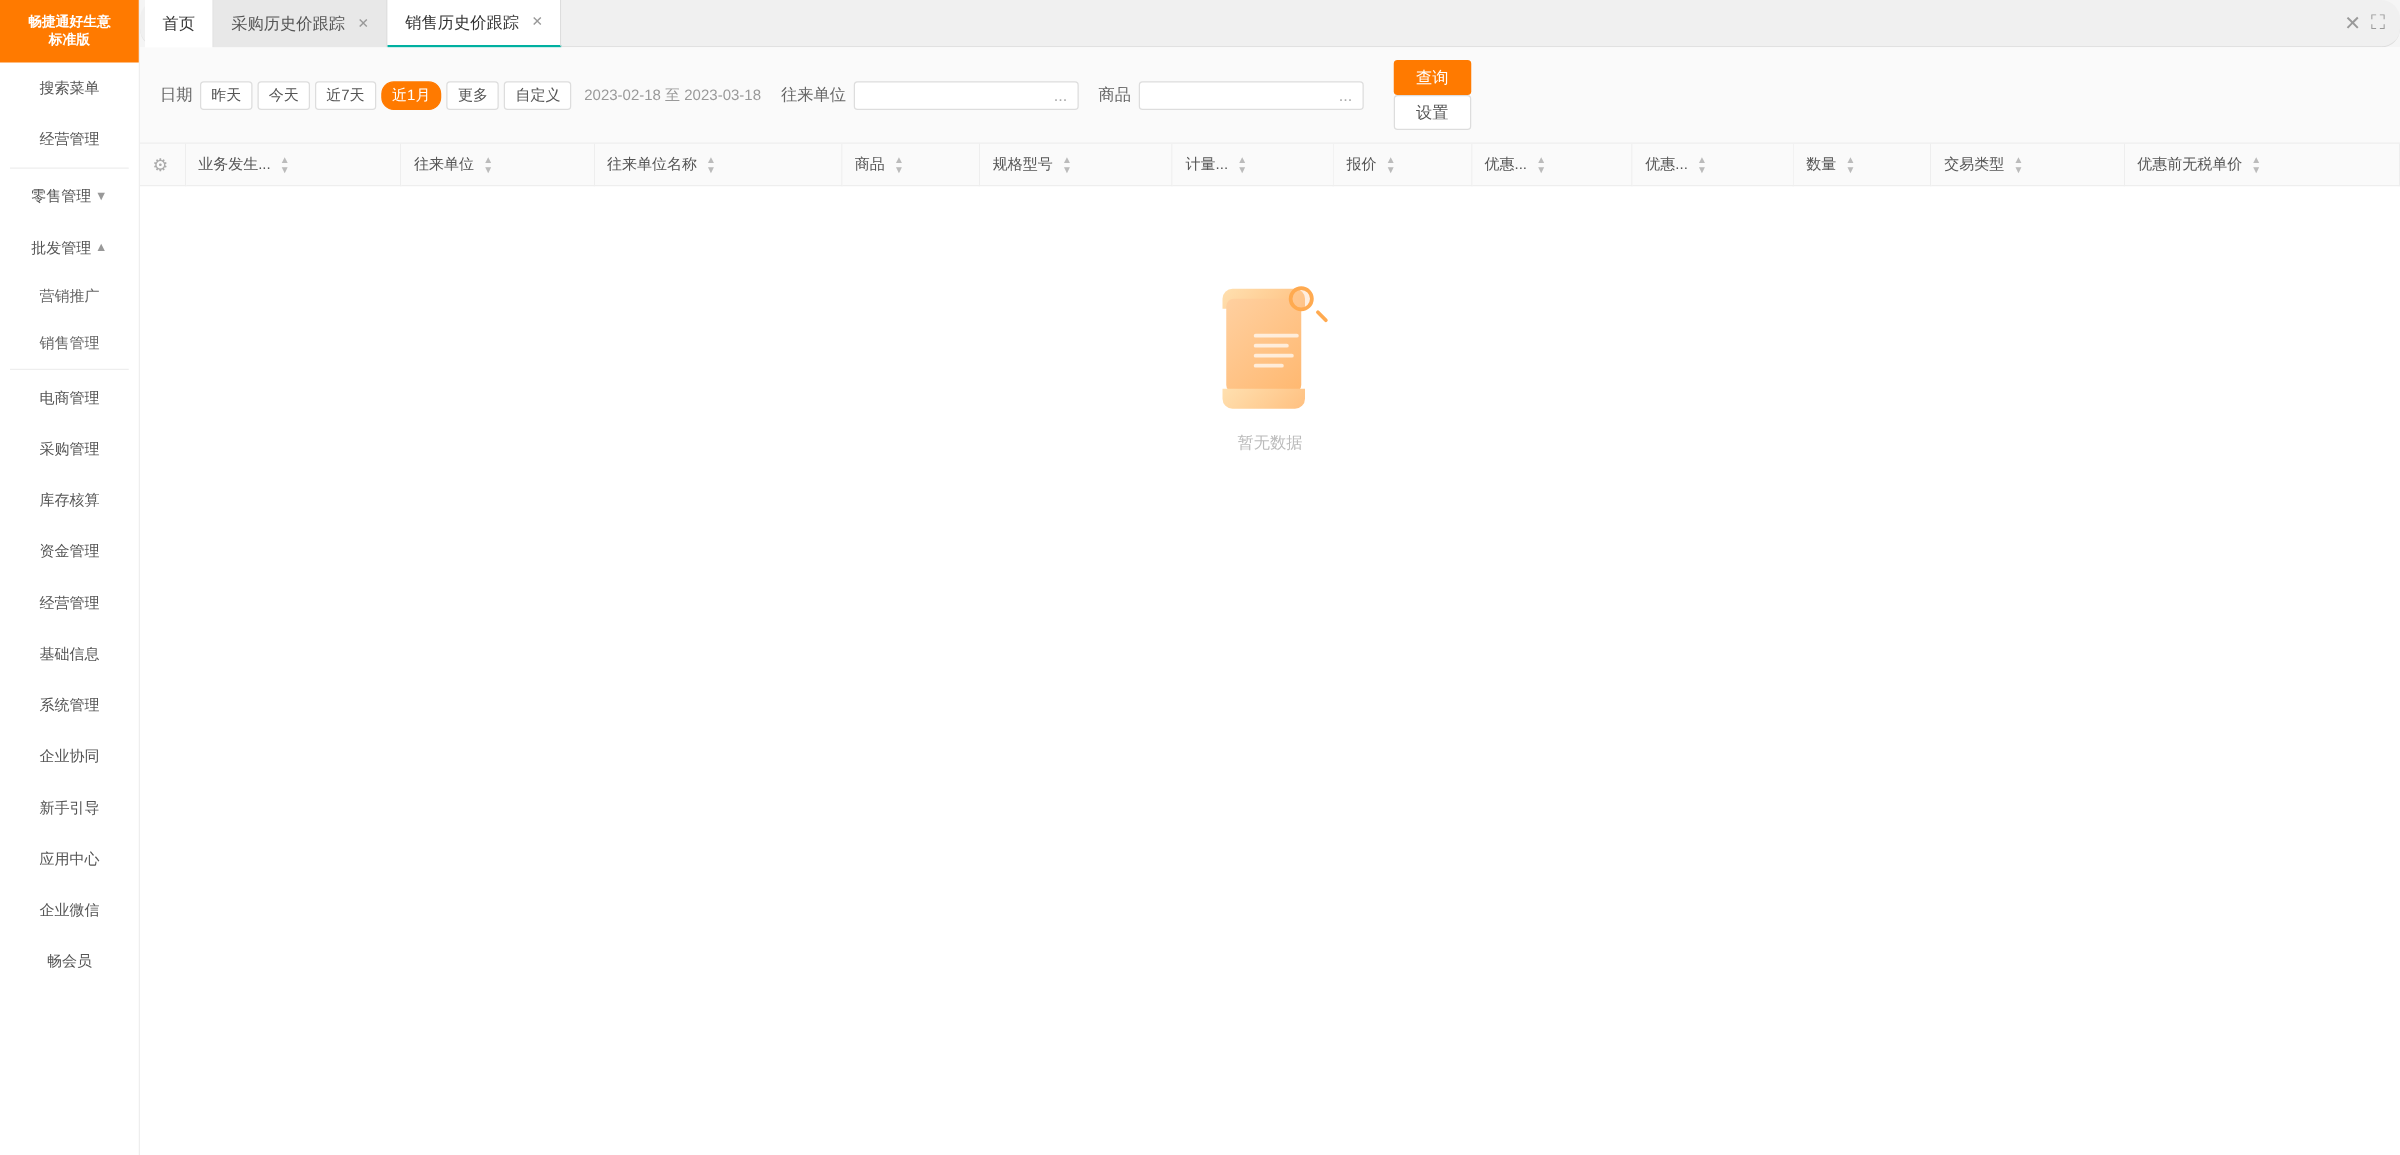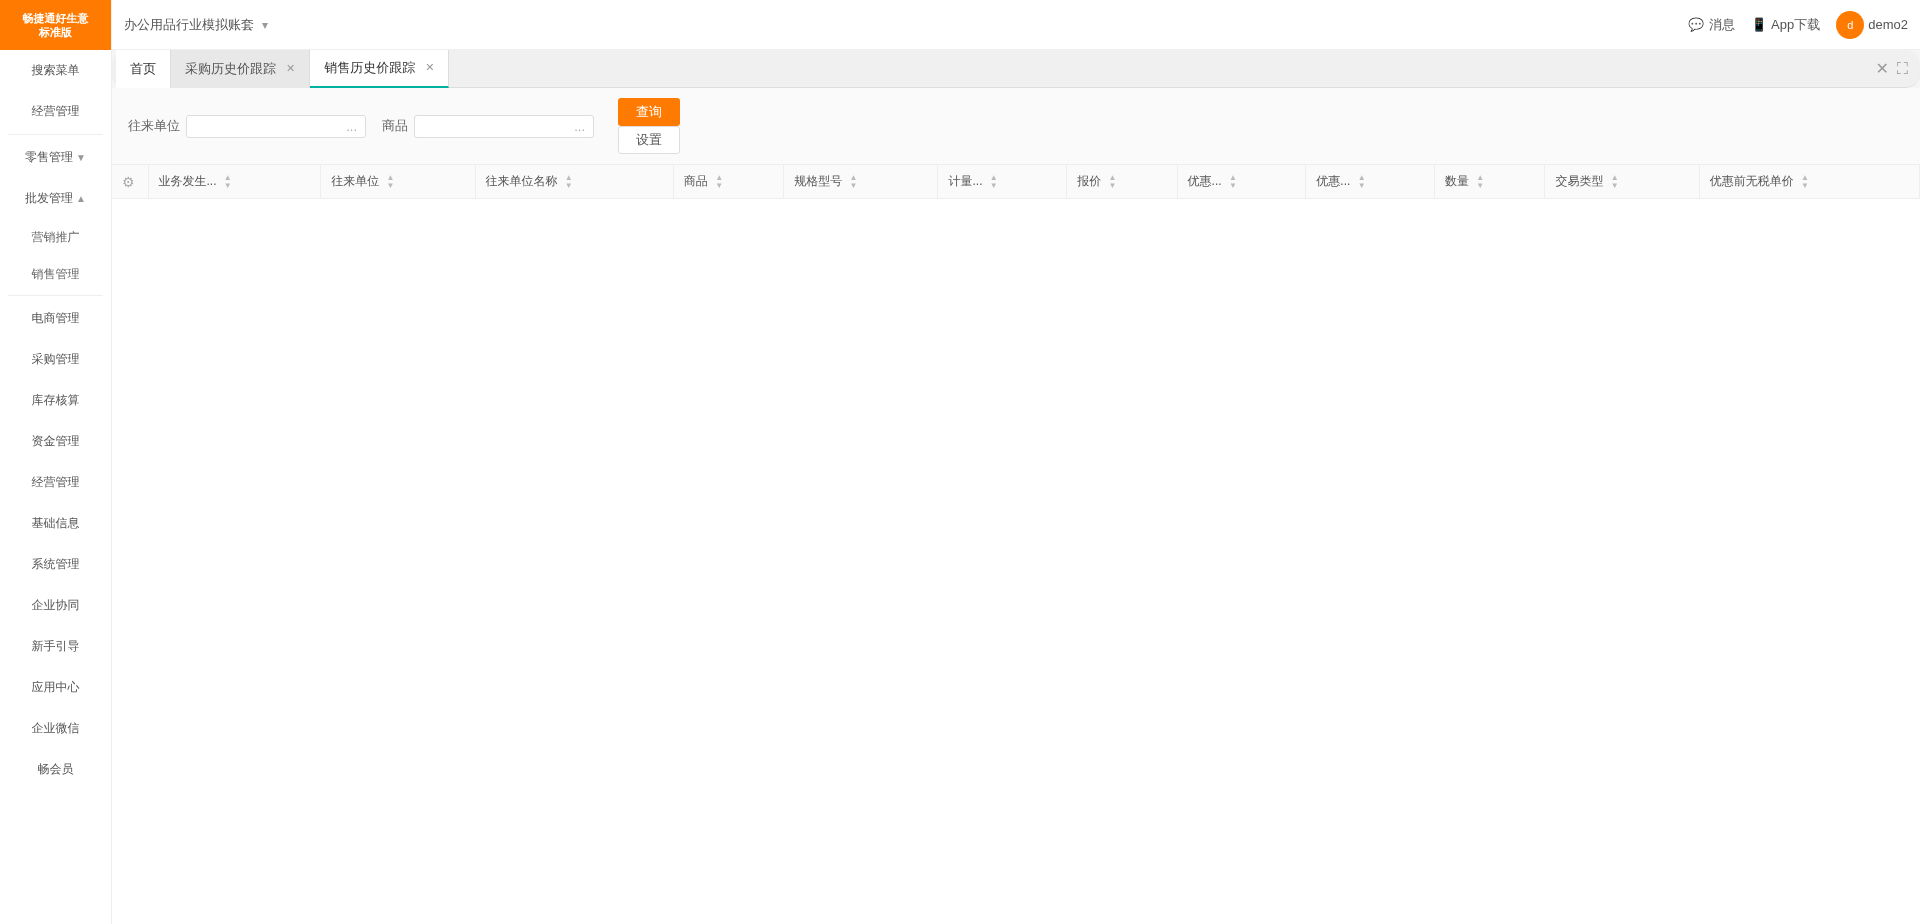--- a/index.html
+++ b/index.html
@@ -152,40 +152,20 @@
   <div class="sidebar-item">
     <span>企业微信</span>
   </div>
   <div class="sidebar-item">
     <span>畅会员</span>
   </div>
 </div>
 
 <div class="main">
 
-  <div class="topbar">
-    <div class="topbar-left">
-      <span class="topbar-title">办公用品行业模拟账套</span>
-      <span class="topbar-dropdown">▾</span>
-    </div>
-    <div class="topbar-right">
-      <div class="topbar-right-item">
-        <span>💬</span>
-        <span>消息</span>
-      </div>
-      <div class="topbar-right-item">
-        <span>📱</span>
-        <span>App下载</span>
-      </div>
-      <div class="topbar-right-item">
-        <div class="avatar">d</div>
-        <span>demo2</span>
-      </div>
-    </div>
-  </div>
 
   <div class="tabbar">
     <div class="tab tab-home">
       <span>首页</span>
     </div>
     <div class="tab">
       <span>采购历史价跟踪</span>
       <span class="tab-close">✕</span>
     </div>
     <div class="tab active">
@@ -195,20 +175,32 @@
     <div class="tab-actions">
       <span class="tab-action-btn">✕</span>
       <span class="tab-action-btn">⛶</span>
     </div>
   </div>
 
   <div class="content">
 
 
     <div class="filter-area">
+      <div class="filter-group">
+        <span class="filter-label">日期</span>
+        <div class="date-btns">
+          <button class="date-btn">昨天</button>
+          <button class="date-btn">今天</button>
+          <button class="date-btn">近7天</button>
+          <button class="date-btn active">近1月</button>
+          <button class="date-btn">更多</button>
+          <button class="date-btn">自定义</button>
+        </div>
+        <span class="date-range">2023-02-18 至 2023-03-18</span>
+      </div>
       <div class="filter-group">
         <span class="filter-label">往来单位</span>
         <div class="filter-input">
           <span class="filter-input-text"></span>
           <span class="filter-input-dots">...</span>
         </div>
       </div>
       <div class="filter-group">
         <span class="filter-label">商品</span>
         <div class="filter-input">
@@ -312,16 +304,37 @@
                   <span>▲</span>
                   <span>▼</span>
                 </span>
             </th>
           </tr>
         </thead>
         <tbody>
         </tbody>
       </table>
 
+      <div class="empty-state">
+        <div class="empty-icon">
+          <div class="empty-illustration">
+            <div class="scroll-top"></div>
+            <div class="scroll-body">
+              <div class="scroll-lines">
+                <div class="scroll-line" style="width:36px;"></div>
+                <div class="scroll-line" style="width:28px;"></div>
+                <div class="scroll-line" style="width:32px;"></div>
+                <div class="scroll-line" style="width:24px;"></div>
+              </div>
+            </div>
+            <div class="scroll-bottom"></div>
+            <div class="magnifier">
+              <div class="magnifier-circle"></div>
+              <div class="magnifier-handle"></div>
+            </div>
+          </div>
+        </div>
+        <span class="empty-text">暂无数据</span>
+      </div>
     </div>
 
   </div>
 </div>
 
 </body></html>

